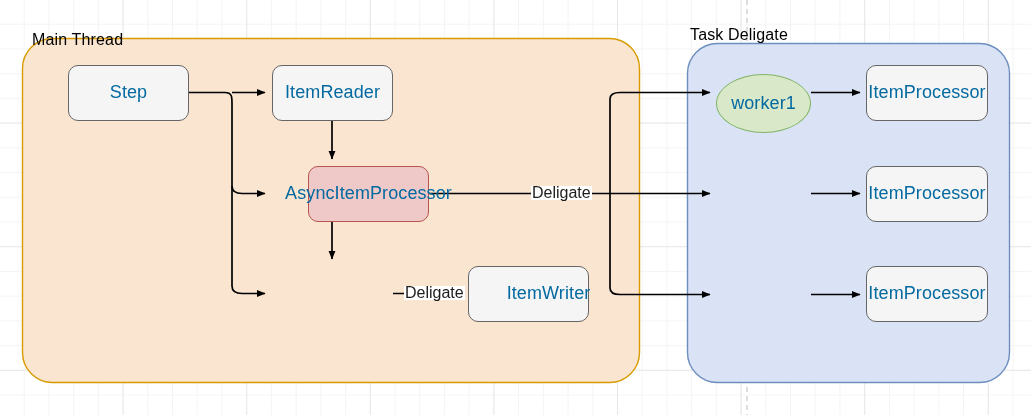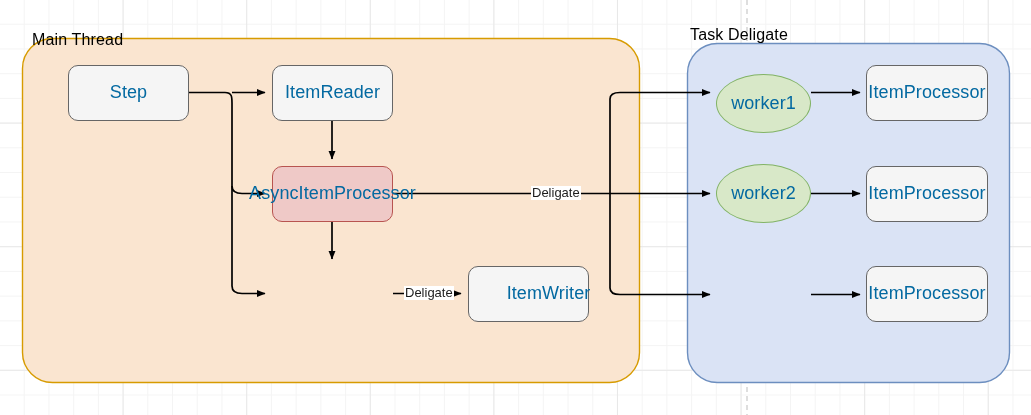--- a/index.html
+++ b/index.html
@@ -46,37 +46,38 @@
   }
   .box {
     border-radius: 10px;
     border: 1.2px solid #666666;
     background: #f5f5f5;
   }
   .box-red {
     border-radius: 10px;
     border: 1.2px solid #b85450;
     background: #efc9c7;
+    margin-left: 36px;
   }
   .ellipse {
     border-radius: 50%;
     border: 1.2px solid #82b366;
     background: #d8e8c8;
   }
   .container-label {
     position: absolute;
     font-size: 16px;
     font-weight: normal;
     color: #000000;
     letter-spacing: 0.15px;
     white-space: nowrap;
   }
   .edge-label {
     position: absolute;
-    font-size: 13px;
+    font-size: 16px;
     color: #1c1c1c;
     background: #ffffff;
     padding: 0 1px;
     white-space: nowrap;
     line-height: 14px;
   }
 </style>
 </head>
 <body>
 
@@ -157,23 +158,20 @@
 
   <div class="edge-label" style="left:404px; top:286px;">Deligate</div>
 
   <div class="node ellipse" style="left:716px; top:74px; width:95px; height:59px;text-align:right;">
     <span>worker1</span>
   </div>
   <div class="node box" style="left:866px; top:65px; width:122px; height:56px;">
     <span>ItemProcessor</span>
   </div>
 
-  <div class="node ellipse" style="left:716px; top:164px; width:95px; height:59px;">
-    <span>worker2</span>
-  </div>
   <div class="node box" style="left:866px; top:166px; width:122px; height:56px;">
     <span>ItemProcessor</span>
   </div>
 
   <div class="node box" style="left:866px; top:266px; width:122px; height:56px;">
     <span>ItemProcessor</span>
   </div>
 
 </div>
 

